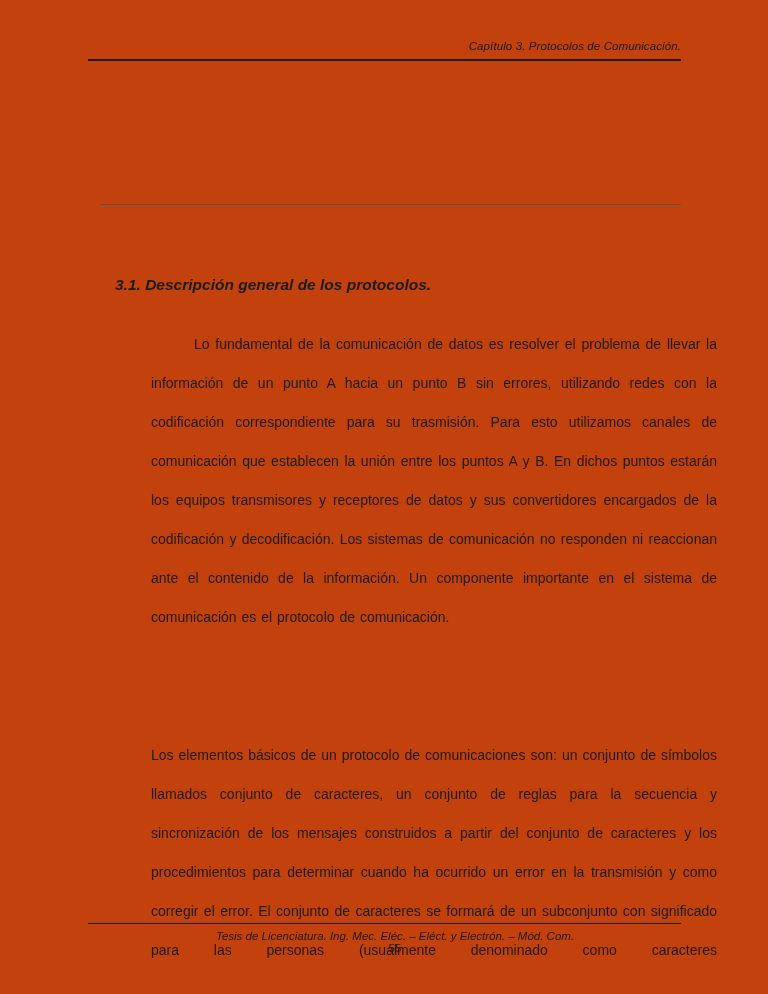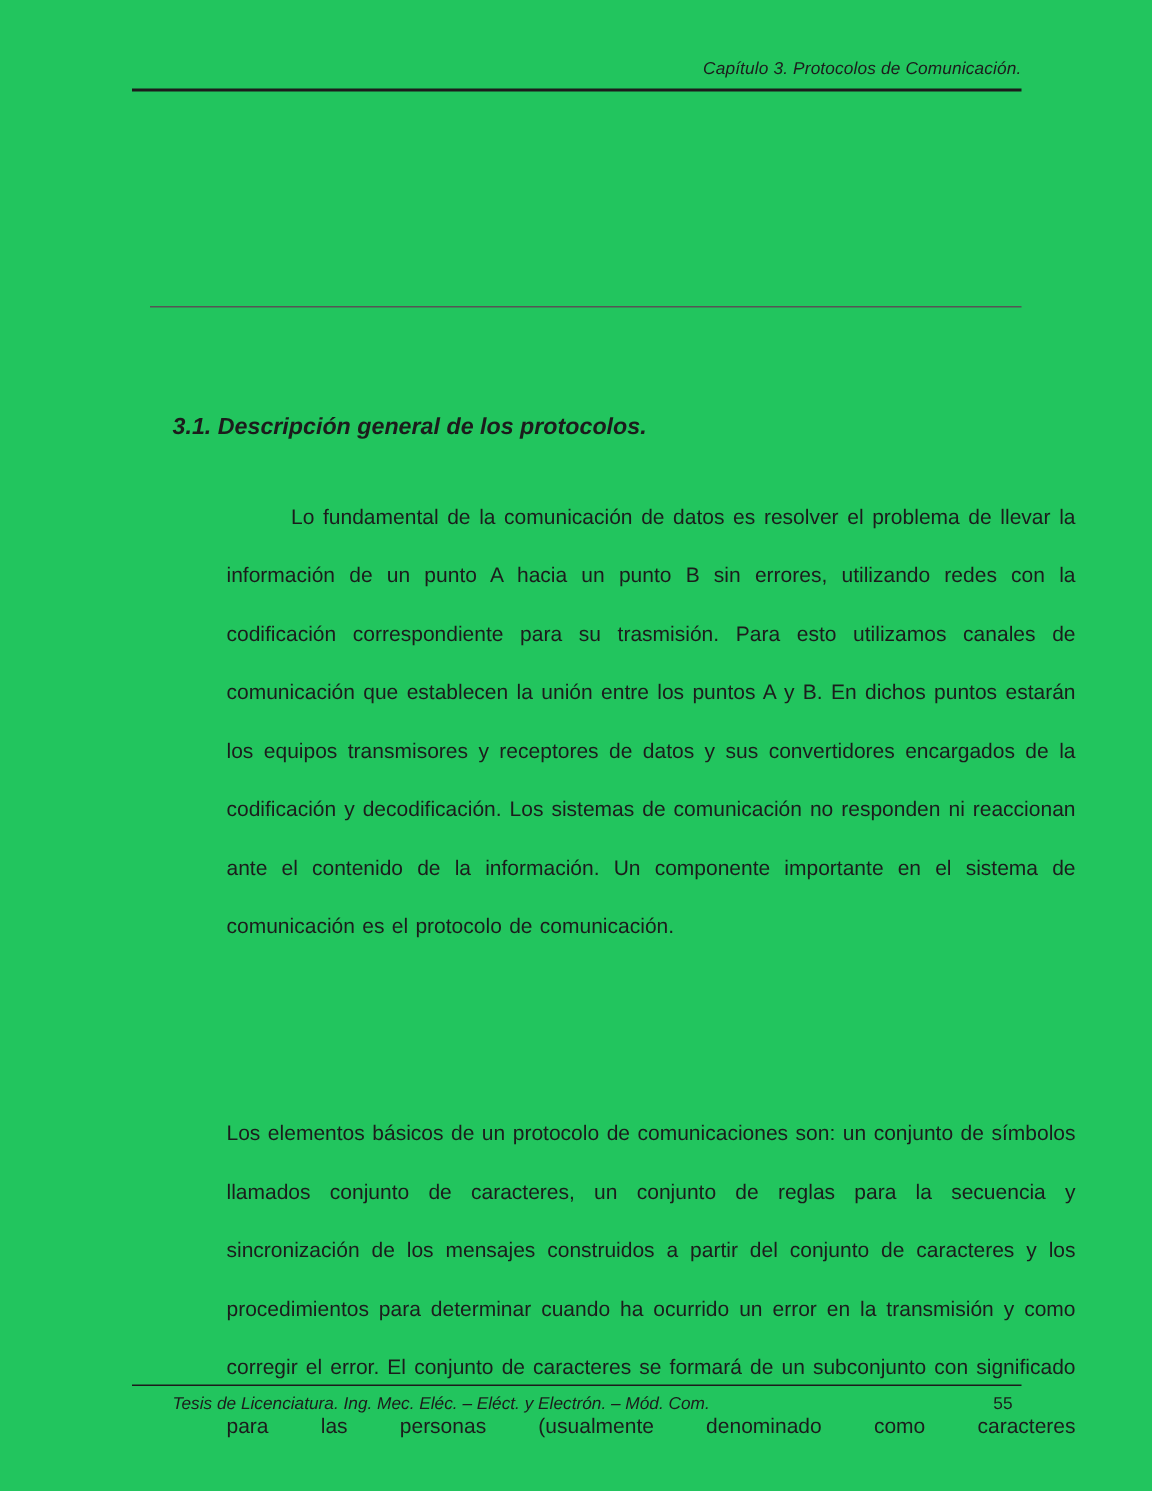--- a/index.html
+++ b/index.html
@@ -2,21 +2,21 @@
 <html><head>
 <meta charset="utf-8">
 <style>
   * { margin: 0; padding: 0; box-sizing: border-box; }
   html, body { background: #ffffff; }
 
   .page {
     position: relative;
     width: 768px;
     height: 994px;
-    background: #22c55e;
+    background: #c2410c;
     overflow: hidden;
     font-family: "Liberation Sans", sans-serif;
     color: #1c1c1c;
   }
 
   
   .running-header {
     position: absolute;
     top: 40px;
     left: 88px;
@@ -91,20 +91,21 @@
     width: 593px;
     border-top: 1.5px solid #1c1c1c;
     padding-top: 6px;
   }
   .footer-row {
     display: flex;
     justify-content: space-between;
     align-items: center;
     padding-left: 27px;
     padding-right: 6px;
+    flex-direction: column;
   }
   .footer-thesis {
     font-style: italic;
     font-size: 11.5px;
   }
   .footer-page-number {
     font-size: 11.5px;
   }
 </style>
 </head>

